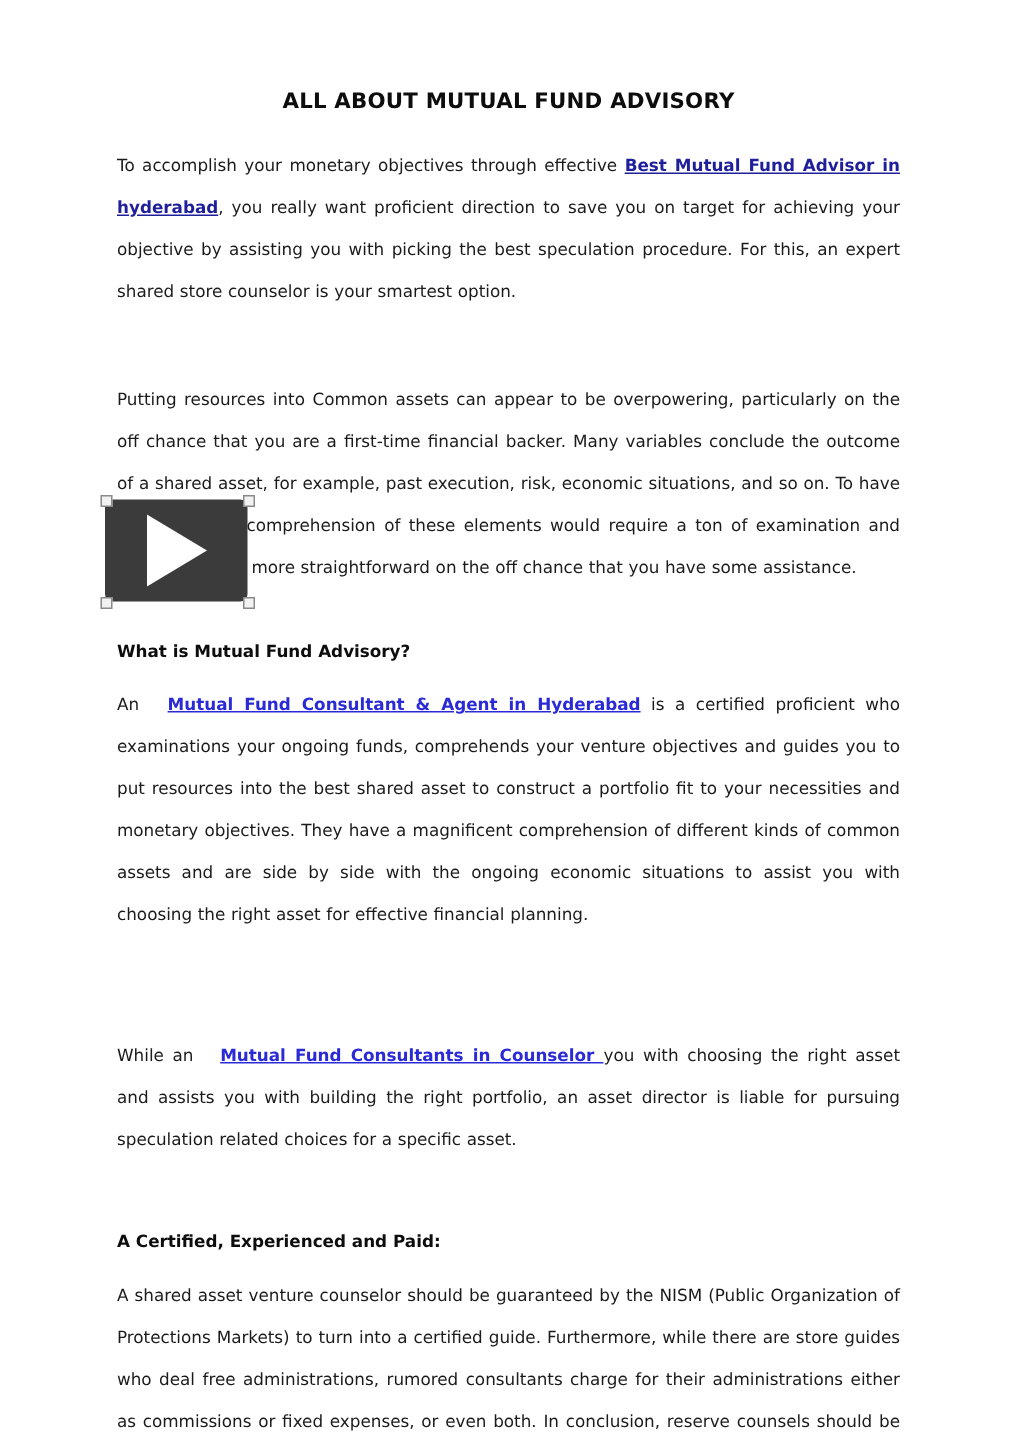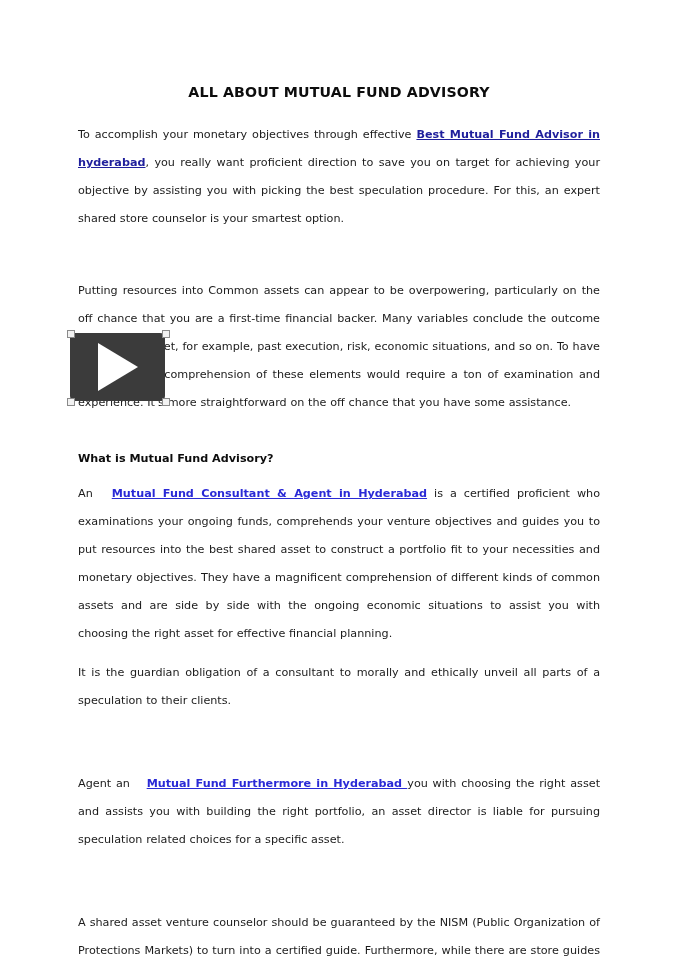--- a/index.html
+++ b/index.html
@@ -27,21 +27,21 @@
     top: 0;
     width: 522px;
   }
   .doc-title {
     text-align: center;
     font-size: 14.2px;
     font-weight: bold;
     letter-spacing: 0.15px;
     color: #0d0d0d;
     margin: 0;
-    padding-top: 84px;
+    padding-top: 60px;
     line-height: 1.2;
   }
   p.body-text {
     margin: 0;
     font-size: 11.2px;
     line-height: 28px;
     text-align: justify;
     color: #1b1b1b;
     word-spacing: 0.2px;
   }
@@ -121,31 +121,31 @@
     <div class="gap-l"></div>
 
     <h2 class="section-heading">What is Mutual Fund Advisory?</h2>
 
     <div class="gap-s"></div>
 
     <p class="body-text"><span>An </span><a class="doc-link link-blue" href="#">Mutual Fund Consultant &amp; Agent in Hyderabad</a><span> is a certified proficient who examinations your ongoing funds, comprehends your venture objectives and guides you to put resources into the best shared asset to construct a portfolio fit to your necessities and monetary objectives. They have a magnificent comprehension of different kinds of common assets and are side by side with the ongoing economic situations to assist you with choosing the right asset for effective financial planning.</span></p>
 
     <div class="gap-s"></div>
 
-    <p class="body-text">It is the guardian obligation of a consultant to morally and ethically unveil all parts of a speculation to their clients.</p>
 
     <div class="gap-xl"></div>
 
 
     <div class="gap-s"></div>
 
-    <p class="body-text"><span>Agent an </span><a class="doc-link link-blue" href="#">Mutual Fund Furthermore in Hyderabad </a><span>you with choosing the right asset and assists you with building the right portfolio, an asset director is liable for pursuing speculation related choices for a specific asset.</span></p>
+    <p class="body-text"><span>While an </span><a class="doc-link link-blue" href="#">Mutual Fund Consultants in Counselor </a><span>you with choosing the right asset and assists you with building the right portfolio, an asset director is liable for pursuing speculation related choices for a specific asset.</span></p>
 
     <div class="gap-xl"></div>
 
+    <h2 class="section-heading">A Certified, Experienced and Paid:</h2>
 
     <div class="gap-s"></div>
 
     <p class="body-text">A shared asset venture counselor should be guaranteed by the NISM (Public Organization of Protections Markets) to turn into a certified guide. Furthermore, while there are store guides who deal free administrations, rumored consultants charge for their administrations either as commissions or fixed expenses, or even both. In conclusion, reserve counsels should be educated and stay in the know regarding current news.</p>
 
     <div class="gap-xl"></div>
 
     <h2 class="section-heading">Figures out Chance:</h2>
 
   </div>

